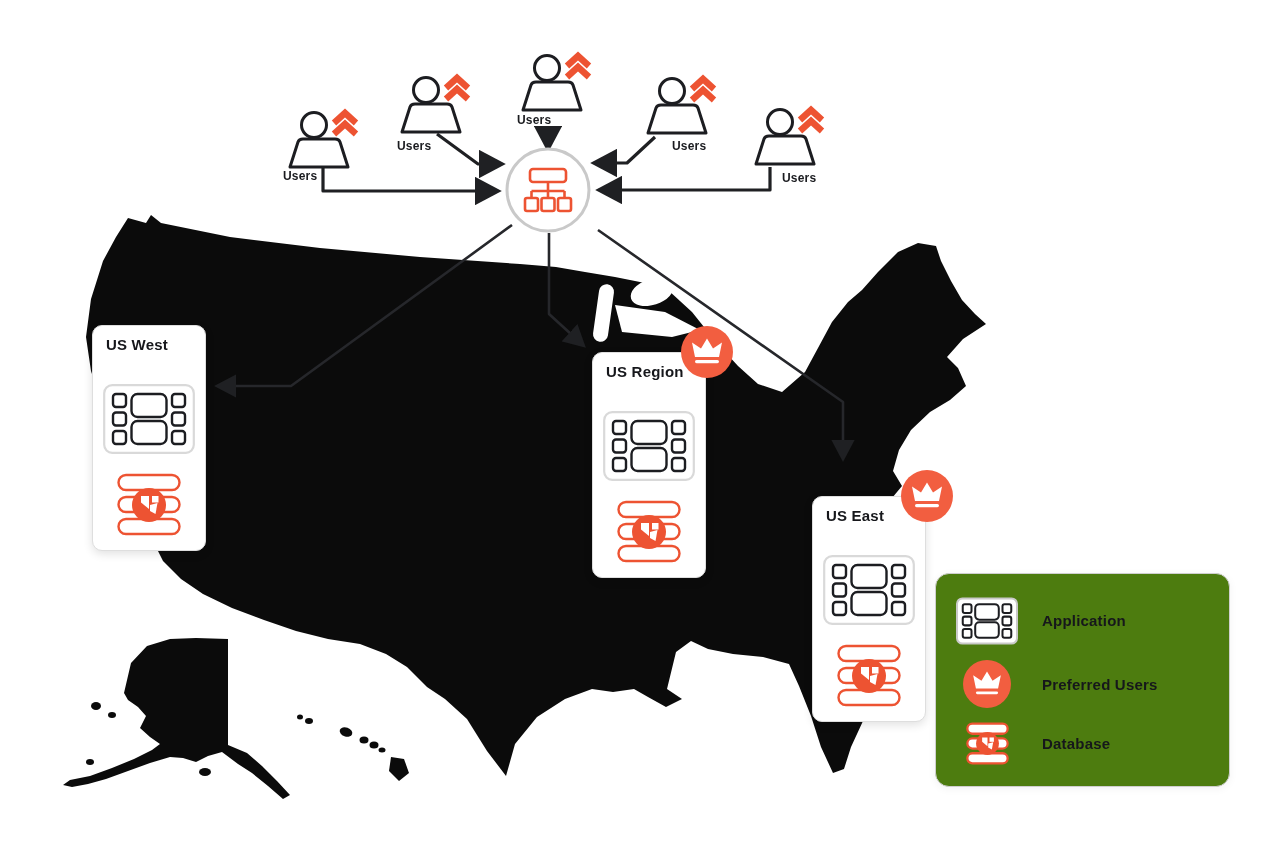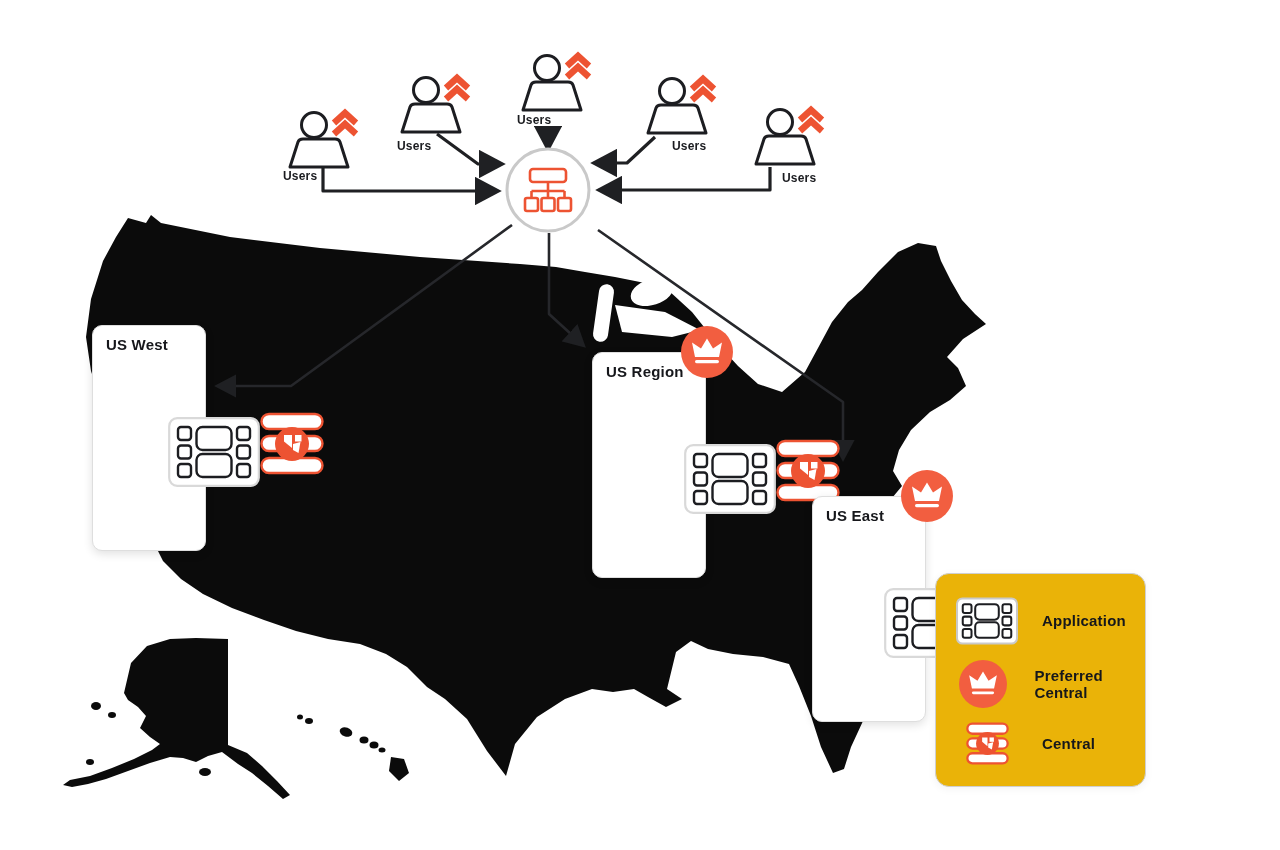--- a/index.html
+++ b/index.html
@@ -11,34 +11,34 @@
   #scene{position:absolute;left:0;top:0;width:1280px;height:850px;}
   svg.bg{position:absolute;left:0;top:0;}
   .user-label{
     position:absolute;font-size:12px;font-weight:bold;color:#1A1B1F;
     letter-spacing:.2px;
   }
   .region-card{
     position:absolute;width:114px;height:226px;background:#fff;
     border:1.5px solid #DEDEDE;border-radius:10px;
     box-shadow:0 3px 10px rgba(0,0,0,.12);
-    box-sizing:border-box;display:flex;align-items:center;
+    box-sizing:border-box;display:flex;flex-direction:column;align-items:center;
   }
   .card-title{
     align-self:flex-start;margin:10px 0 0 13px;font-size:15px;font-weight:bold;
     white-space:nowrap;letter-spacing:.2px;
   }
   .app-icon-wrap{margin-top:31px;}
   .db-icon-wrap{margin-top:15px;}
   .crown-badge{
     position:absolute;top:-27px;right:-28px;width:52px;height:52px;
   }
   #legend{
-    position:absolute;left:935px;top:573px;width:211px;height:214px;
-    background:#eab308;border:1.5px solid #CFCFCF;border-radius:14px;
+    position:absolute;left:935px;top:573px;width:295px;height:214px;
+    background:#4d7c0f;border:1.5px solid #CFCFCF;border-radius:14px;
     box-shadow:0 2px 8px rgba(0,0,0,.05);
     box-sizing:border-box;display:flex;flex-direction:column;
     justify-content:space-around;padding:14px 0 14px 20px;
   }
   .legend-row{display:flex;align-items:center;gap:24px;}
   .legend-icon{width:62px;display:flex;justify-content:center;align-items:center;}
   .legend-label{font-size:15px;font-weight:bold;letter-spacing:.2px;}
 </style>
 </head>
 <body>
@@ -322,35 +322,35 @@
     <div class="legend-row">
       <span class="legend-icon">
         <svg width="48" height="48" viewBox="0 0 52 52">
           <circle cx="26" cy="26" r="26" fill="#F25E40"></circle>
           <g fill="#fff">
             <path d="M14,31 L11,16.5 L20,22.5 L26,12.5 L32,22.5 L41,16.5 L38,31 Z"></path>
             <rect x="14" y="34" width="24" height="3.2" rx="1.6"></rect>
           </g>
         </svg>
       </span>
-      <span class="legend-label">Preferred Central</span>
+      <span class="legend-label">Preferred Users</span>
     </div>
     <div class="legend-row">
       <span class="legend-icon">
         <svg width="43" height="43" viewBox="0 0 64 64">
           <g fill="#fff" stroke="#ED5332" stroke-width="3.4">
             <rect x="2" y="2.5" width="60" height="15" rx="7.5"></rect>
             <rect x="2" y="24.5" width="60" height="15" rx="7.5"></rect>
             <rect x="2" y="46.5" width="60" height="15" rx="7.5"></rect>
           </g>
           <circle cx="32" cy="32" r="17" fill="#ED5332"></circle>
           <g fill="#fff">
             <path d="M24,23 L32,23 L32,36 L24,29.5 Z"></path>
             <rect x="35" y="23" width="6.5" height="6.5"></rect>
             <path d="M33,32 L40.5,30 L38.5,41 L33,38 Z"></path>
           </g>
         </svg>
       </span>
-      <span class="legend-label">Central</span>
+      <span class="legend-label">Database</span>
     </div>
   </div>
 
 </div>
 
 </body></html>

